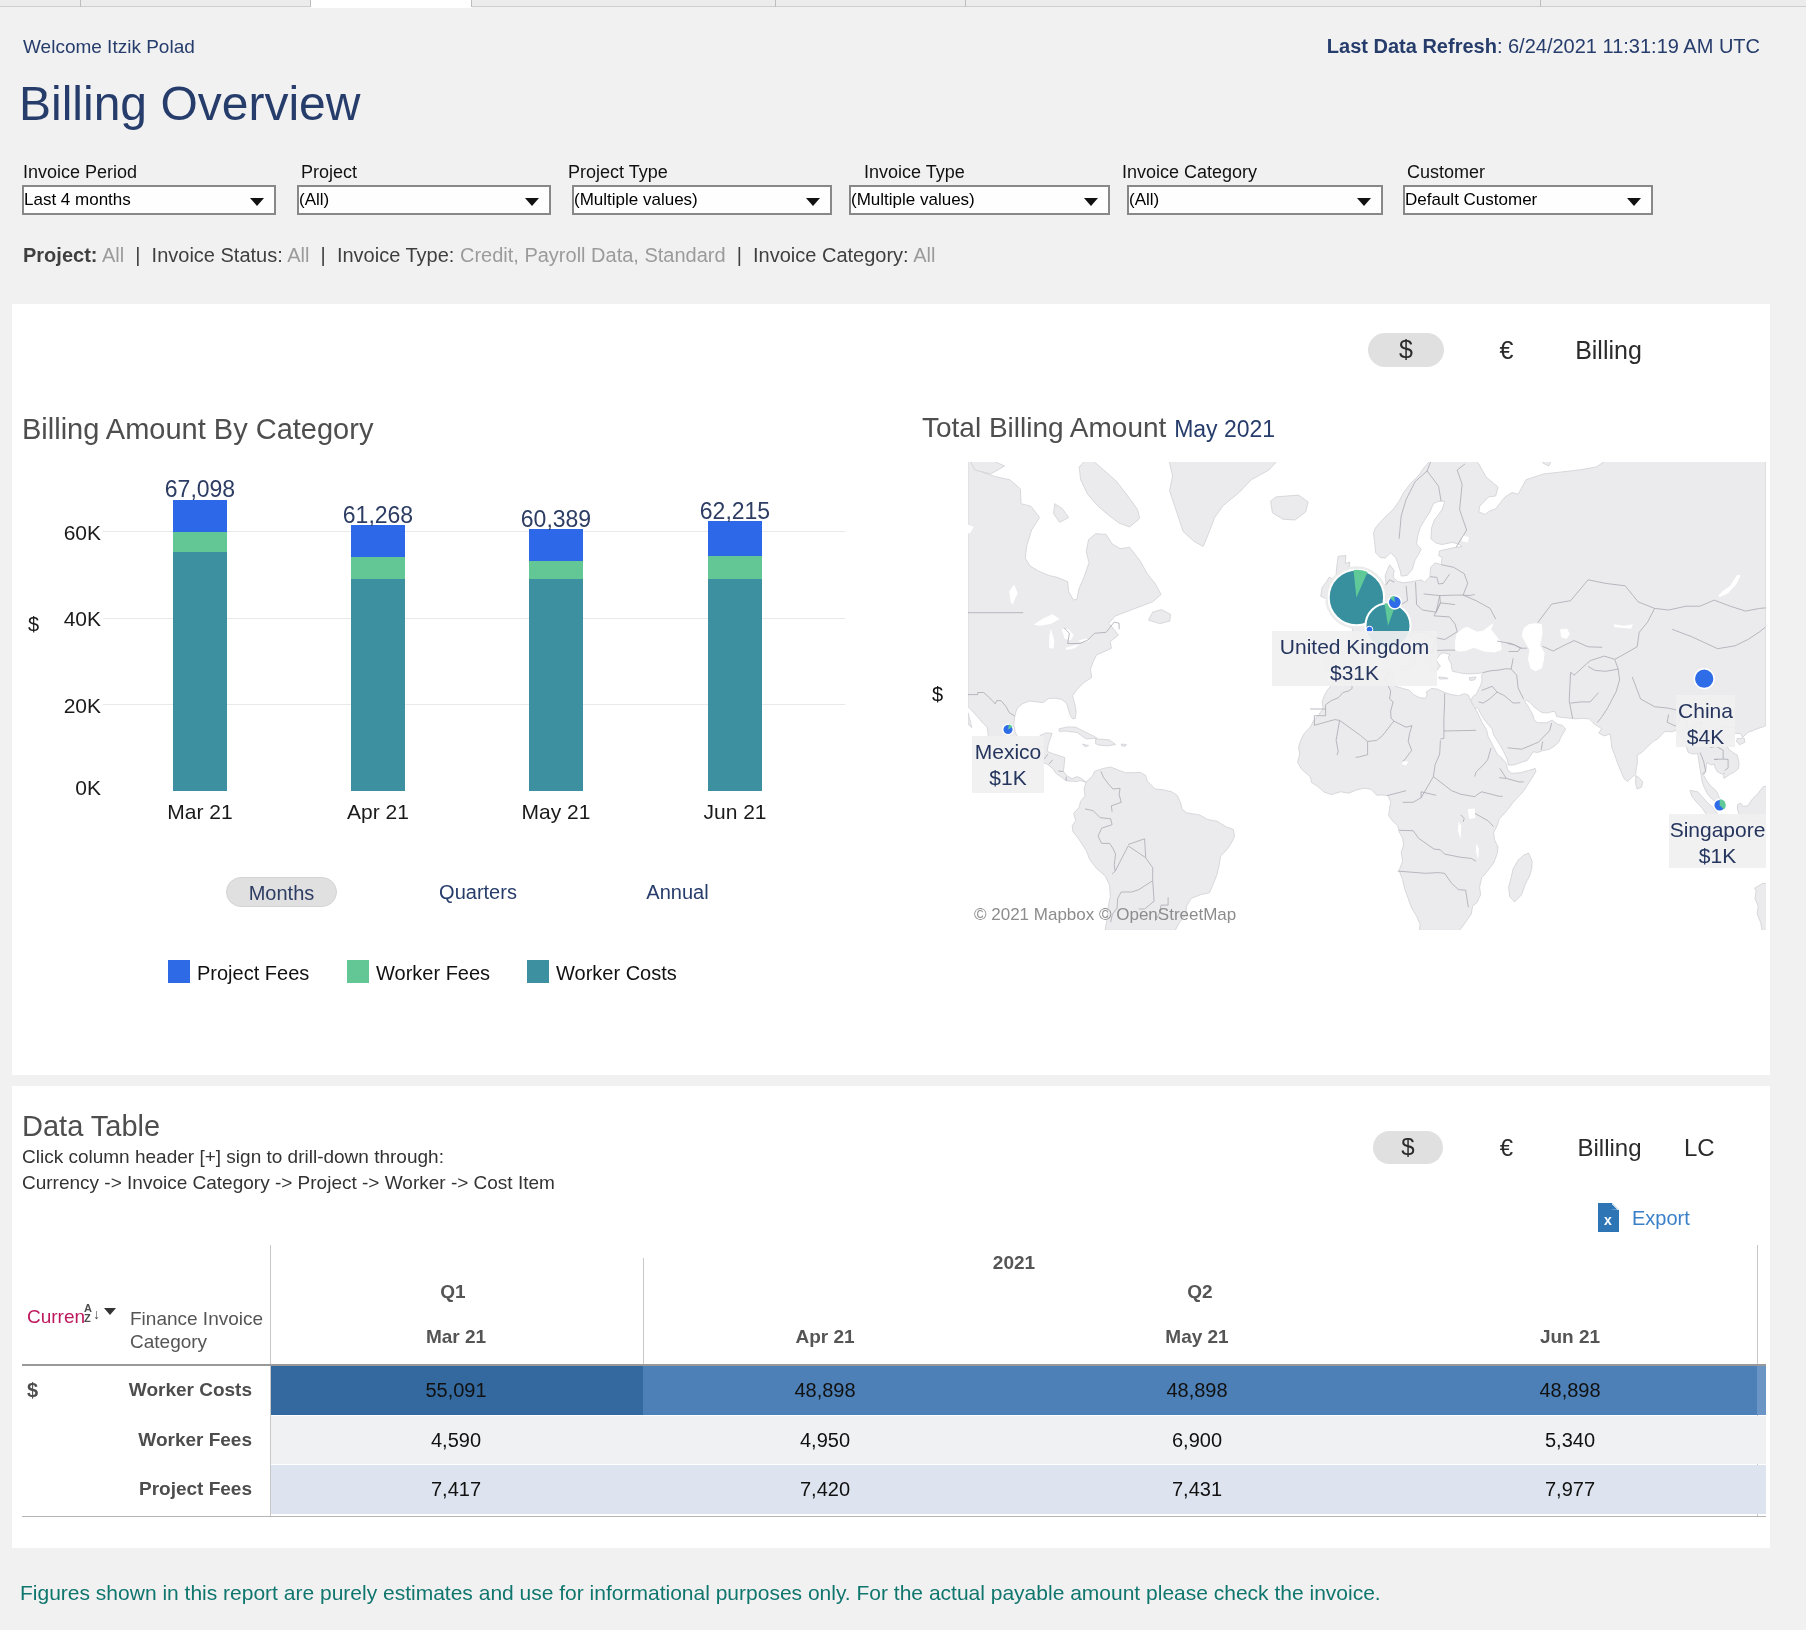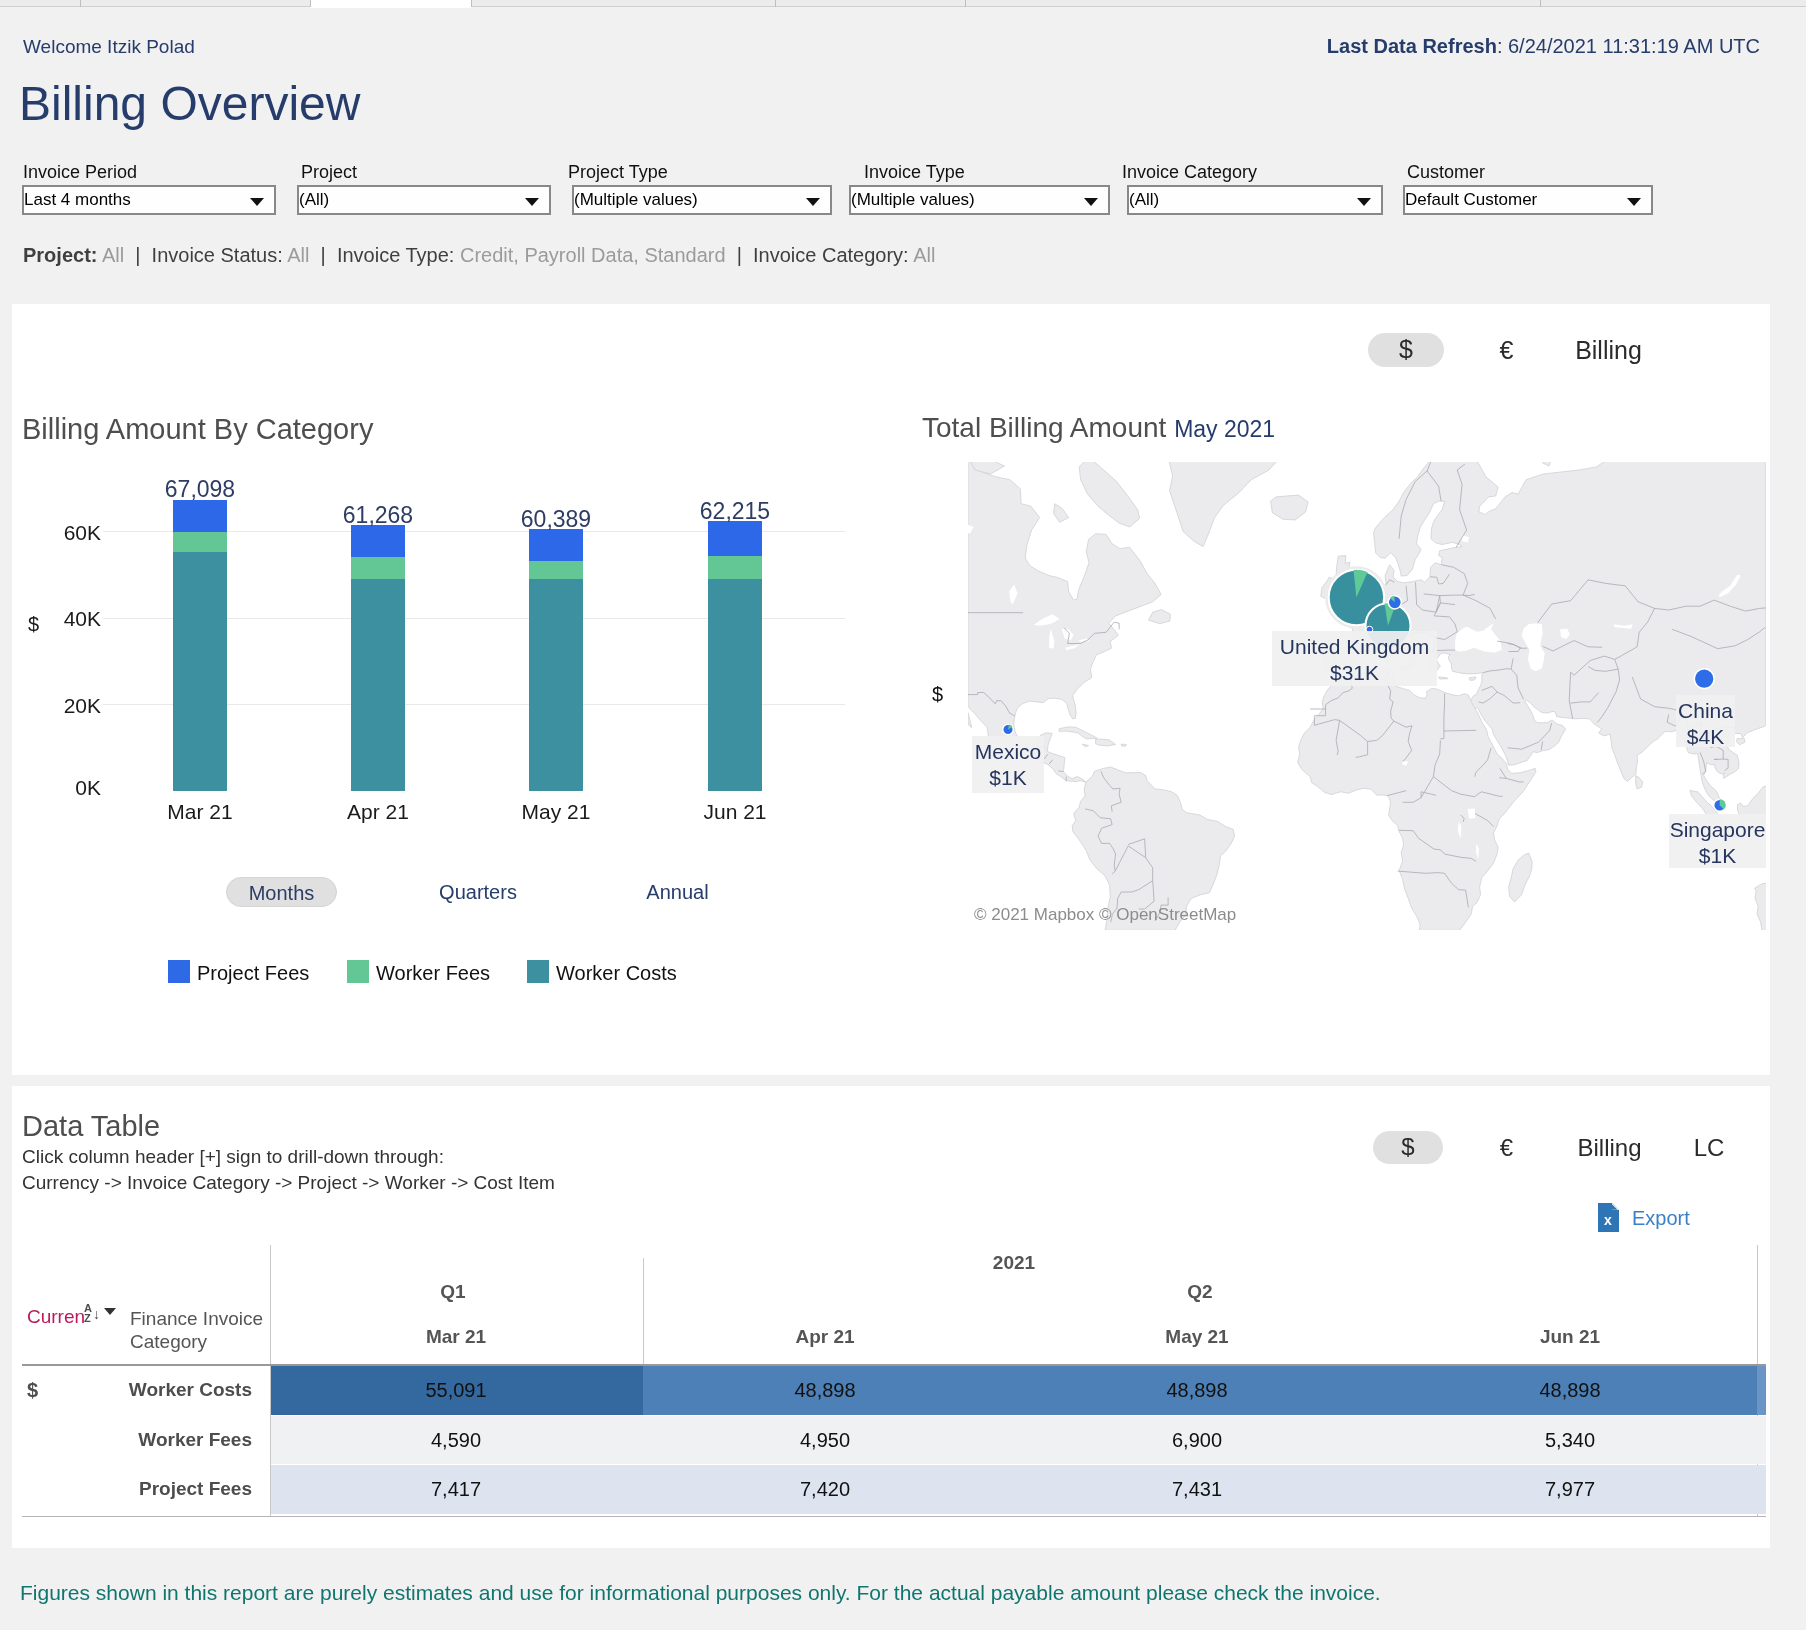--- a/index.html
+++ b/index.html
@@ -281,21 +281,21 @@
 <div class="abs" style="left:932px;top:683px;font-size:20px;color:#111;">$</div>
 <div class="abs" style="left:974px;top:905px;font-size:17px;color:#8c8c8c;">© 2021 Mapbox © OpenStreetMap</div>
 
 <div class="abs" style="left:22px;top:1110px;font-size:29px;color:#4e4e4e;">Data Table</div>
 <div class="abs" style="left:22px;top:1146px;font-size:19px;color:#333;">Click column header [+] sign to drill-down through:</div>
 <div class="abs" style="left:22px;top:1172px;font-size:19px;color:#333;">Currency -&gt; Invoice Category -&gt; Project -&gt; Worker -&gt; Cost Item</div>
 
 <div class="abs pill" style="left:1373px;top:1131px;width:70px;height:33px;font-size:24px;color:#2b2b2b;line-height:32px;border-radius:17px;">$</div>
 <div class="abs" style="left:1479px;top:1131px;width:55px;text-align:center;font-size:24px;color:#2b2b2b;line-height:33px;">€</div>
 <div class="abs" style="left:1562px;top:1131px;width:95px;text-align:center;font-size:24px;color:#2b2b2b;line-height:33px;">Billing</div>
-<div class="abs" style="left:1684px;top:1131px;width:50px;text-align:center;font-size:24px;color:#2b2b2b;line-height:33px;">LC</div>
+<div class="abs" style="left:1684px;top:1131px;width:50px;text-align:left;font-size:24px;color:#2b2b2b;line-height:33px;">LC</div>
 
 <svg class="abs" style="left:1598px;top:1203px;" width="21" height="29" viewBox="0 0 21 29">
   <path d="M0 0 h14 l7 7 v22 h-21 z" fill="#2e75b6"></path>
   <path d="M14 0 l7 7 h-7 z" fill="#ffffff"></path>
   <path d="M13.5 0.8 l6 6 h-6 z" fill="#2e75b6"></path>
   <text x="10" y="22" font-size="14" font-weight="bold" fill="#fff" text-anchor="middle" font-family="Liberation Sans">x</text>
 </svg>
 <div class="abs" style="left:1632px;top:1207px;font-size:20px;color:#3a80c8;">Export</div>
 
 <style>

